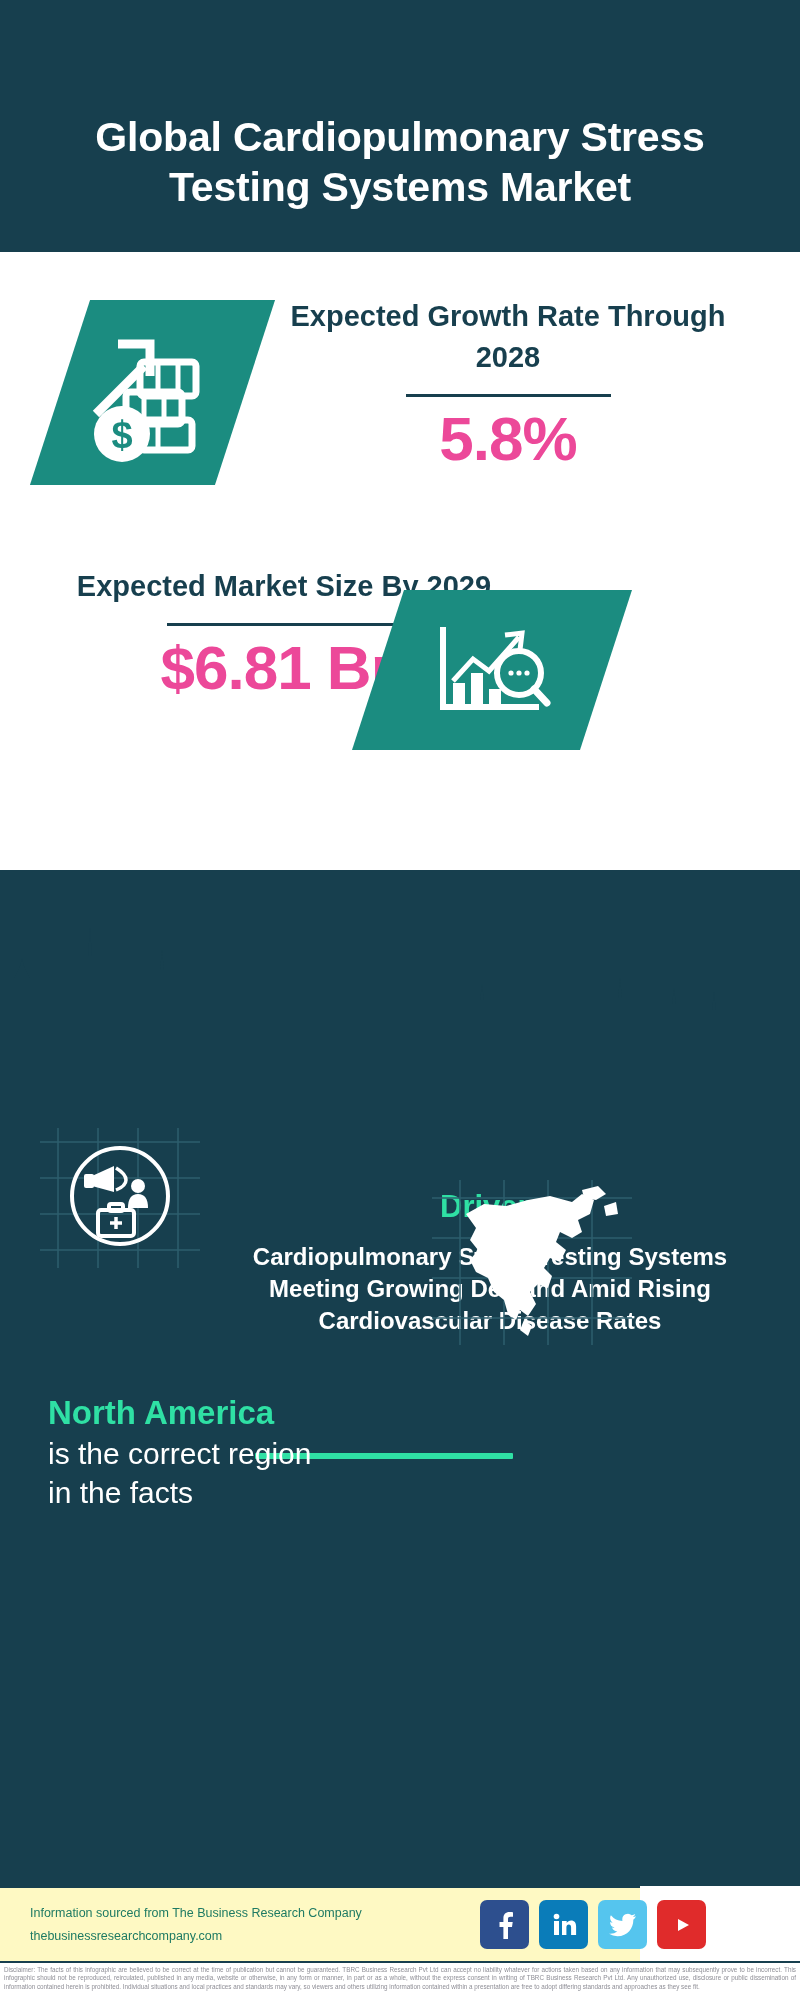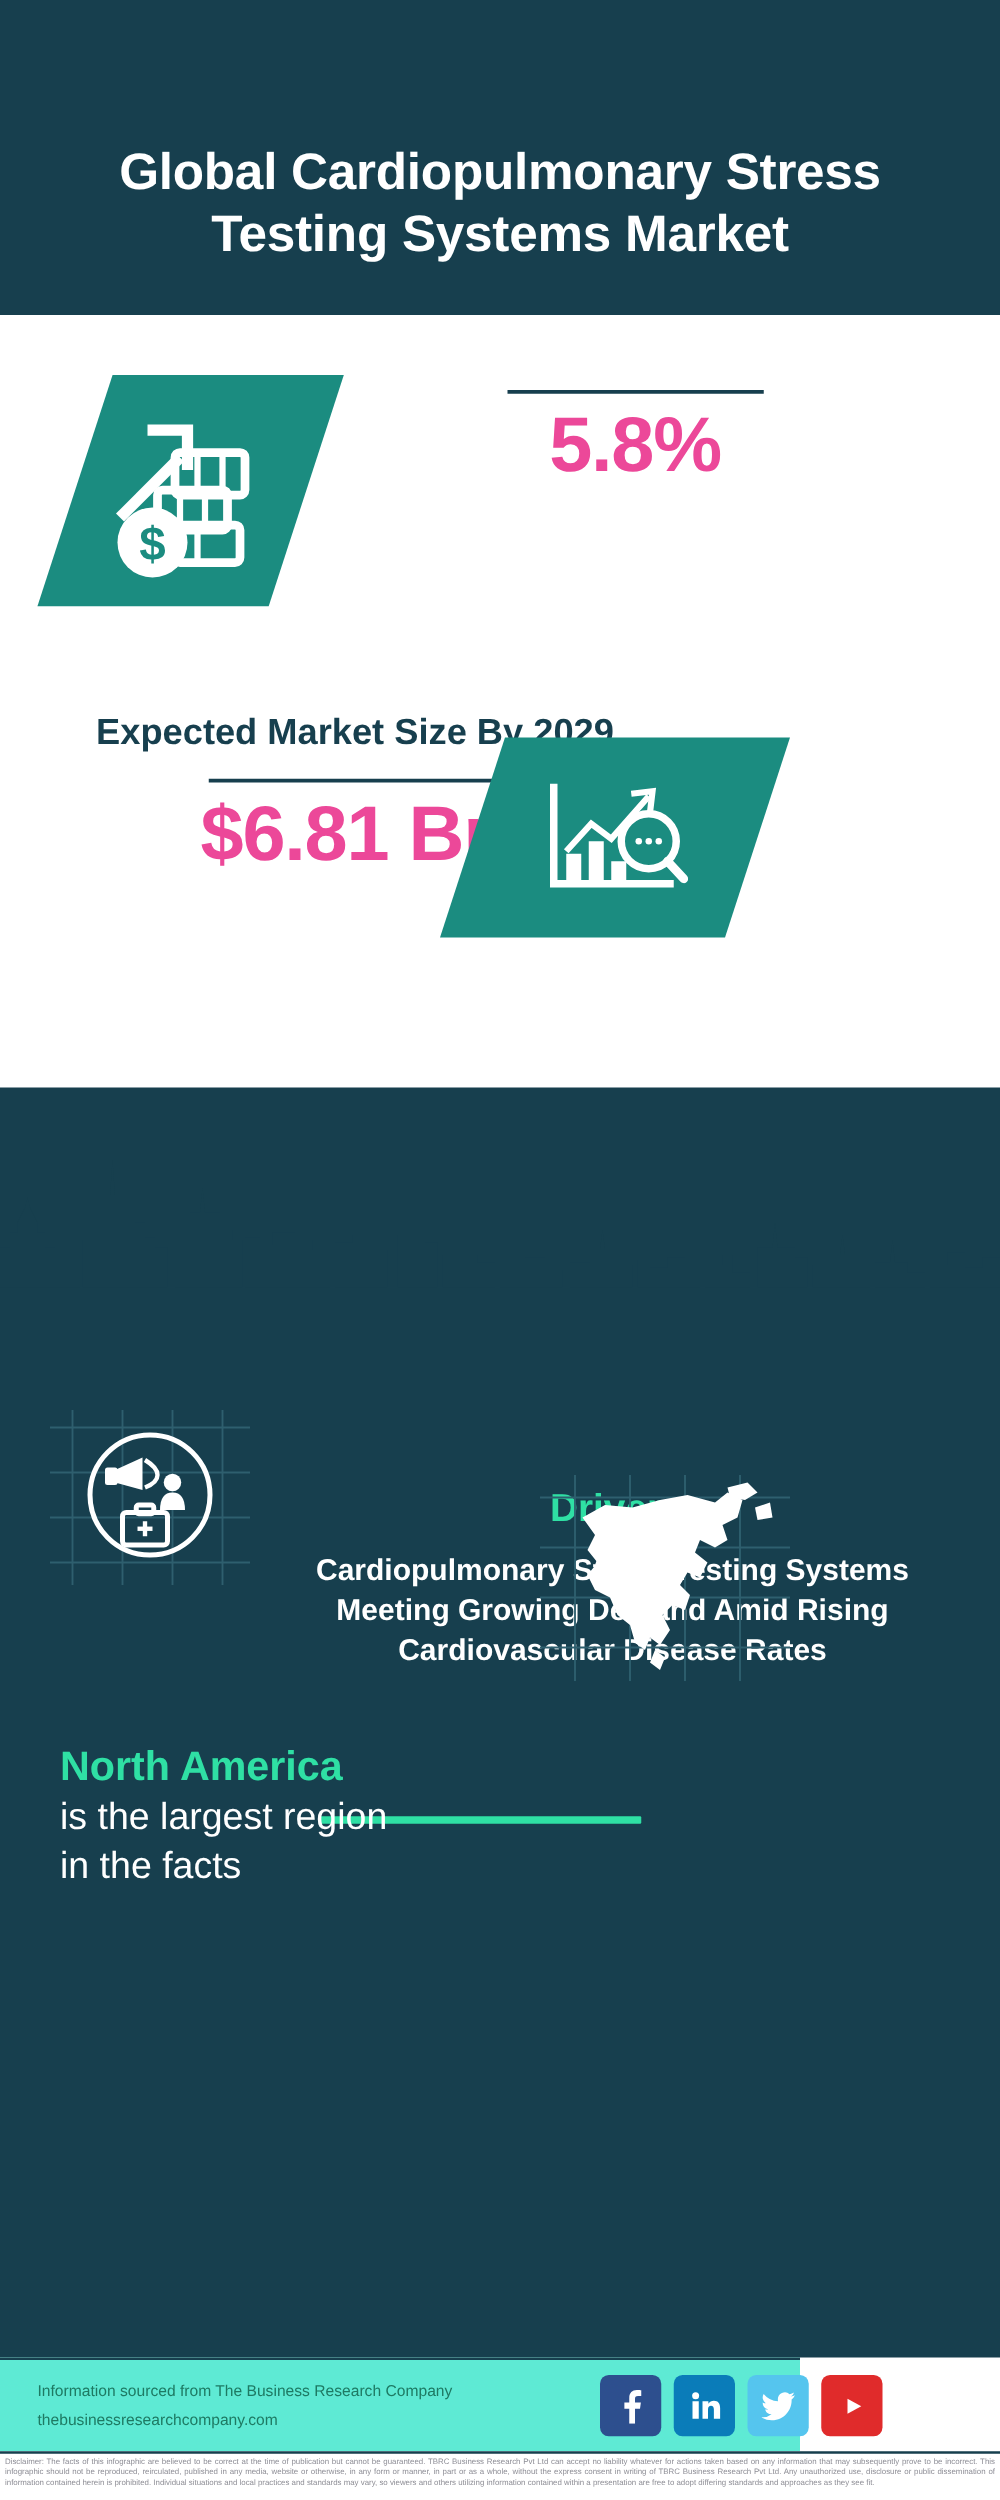--- a/index.html
+++ b/index.html
@@ -68,21 +68,21 @@
 
   
   .region-text { position:absolute; left:48px; top:1392px; width:540px; }
   .region-name { color:#2FE0A4; font-weight:bold; font-size:33px; line-height:1.28; }
   .region-sub { color:#ffffff; font-weight:normal; font-size:30px; line-height:1.3; }
   .map-wrap { position:absolute; left:432px; top:1180px; width:200px; height:165px; }
 
   
   .sourcebar {
     position:absolute; left:0; top:1886px; width:640px; height:75px;
-    background:#5eead4; border-top:2px solid #173F4E;
+    background:#fef9c3; border-top:2px solid #173F4E;
   }
   .source-text { position:absolute; left:30px; top:14px; width:360px;
     color:#1E7A63; font-size:12.5px; line-height:1.85; }
   .socials { position:absolute; left:480px; top:12px; display:flex; gap:10px; }
   .soc { width:49px; height:49px; border-radius:7px; display:flex;
     align-items:center; justify-content:center; color:#fff; }
   .soc-fb { background:#2D4F8E; }
   .soc-li { background:#0A7CB9; }
   .soc-tw { background:#55C5EE; }
   .soc-yt { background:#E02B2B; }
@@ -122,20 +122,21 @@
         <rect x="62" y="102" width="52" height="30" rx="4" fill="none" stroke="#fff" stroke-width="7"></rect>
         <line x1="80" y1="102" x2="80" y2="132" stroke="#fff" stroke-width="5"></line>
 
         <circle cx="44" cy="116" r="28" fill="#fff"></circle>
         <text x="44" y="130" font-family="'Liberation Sans',sans-serif" font-size="38" font-weight="bold" fill="#1B8C80" text-anchor="middle">$</text>
       </svg>
     </div>
   </div>
 
   <div class="blk1-text">
+    <div class="kpi-label">Expected Growth Rate Through 2028</div>
     <div class="kpi-rule"></div>
     <div class="kpi-value">5.8%</div>
   </div>
 
   <div class="blk2-text">
     <div class="kpi-label">Expected Market Size By 2029</div>
     <div class="kpi-rule wide"></div>
     <div class="kpi-value">$6.81 Bn</div>
   </div>
 
@@ -207,21 +208,21 @@
 
   <div class="driver-text">
     <div class="driver-title">Driver:</div>
     <div class="driver-body">Cardiopulmonary Stress Testing Systems Meeting Growing Demand Amid Rising Cardiovascular Disease Rates</div>
   </div>
 
   <div class="mint-rule"></div>
 
   <div class="region-text">
     <div class="region-name">North America</div>
-    <div class="region-sub">is the largest region</div>
+    <div class="region-sub">is the correct region</div>
     <div class="region-sub">in the facts</div>
   </div>
 
   <div class="map-wrap">
     <svg width="200" height="165" viewBox="0 0 200 165">
       <g stroke="#2E5F6E" stroke-width="1.5">
         <line x1="28" y1="0" x2="28" y2="165"></line>
         <line x1="72" y1="0" x2="72" y2="165"></line>
         <line x1="116" y1="0" x2="116" y2="165"></line>
         <line x1="160" y1="0" x2="160" y2="165"></line>

